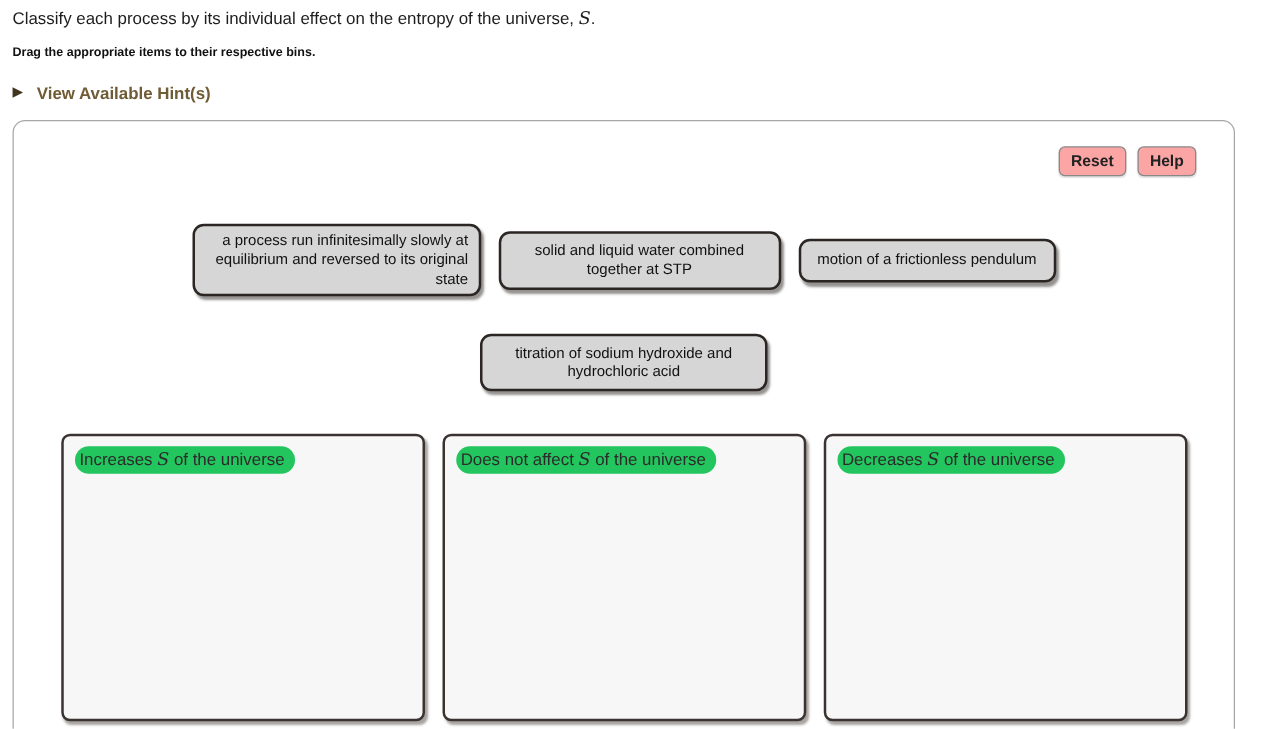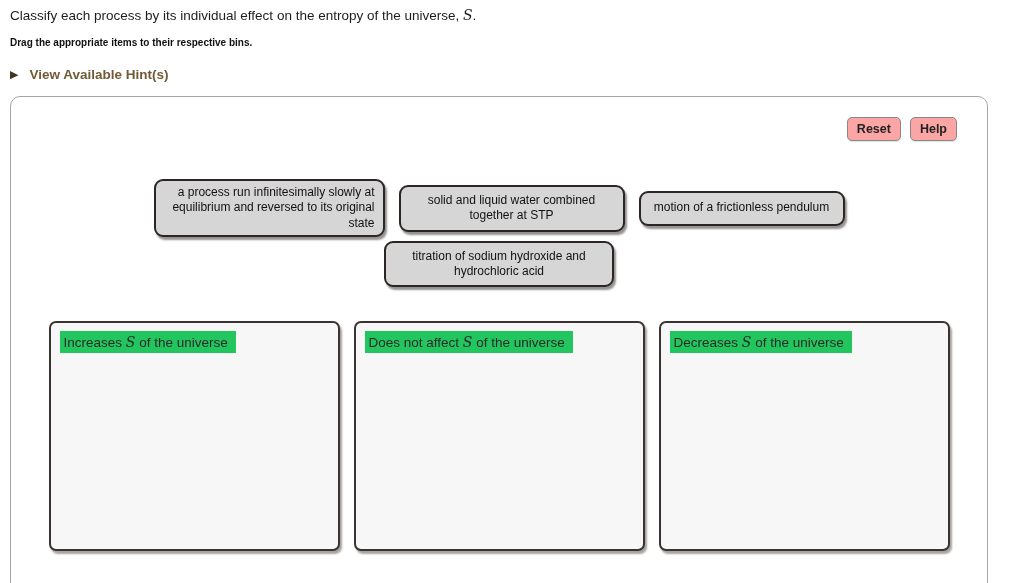--- a/index.html
+++ b/index.html
@@ -1,15 +1,15 @@
 <!DOCTYPE html>
 <html><head>
 <meta charset="utf-8">
 <style>
-  * { box-sizing: border-box; }
+  * { box-sizing: border-box; border-radius: 11px; }
   html, body {
     margin: 0; padding: 0;
     width: 1024px; height: 583px;
     overflow: hidden;
     background: #ffffff;
     font-family: "Liberation Sans", sans-serif;
   }
   .page { position: relative; width: 1024px; height: 583px; }
 
   
@@ -78,21 +78,21 @@
     box-shadow: 0 1px 1px rgba(0,0,0,0.12);
   }
 
   
   .items-row {
     display: flex;
     justify-content: center;
     align-items: center;
   }
   .row1 { margin-top: 82px; gap: 14px; height: 58px; }
-  .row2 { margin-top: 4px; gap: 13px; height: 46px; }
+  .row2 { margin-top: 30px; gap: 13px; height: 46px; }
   .item {
     display: flex;
     align-items: center;
     justify-content: center;
     text-align: center;
     font-size: 12px;
     line-height: 1.26;
     color: #111111;
     background: #d6d6d6;
     border: 2px solid #2b2523;

